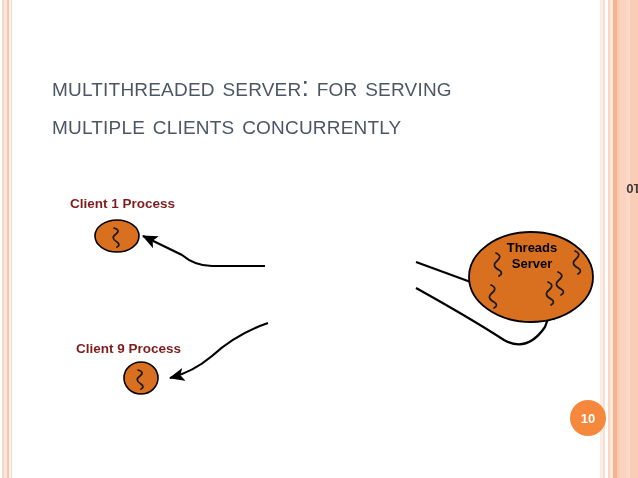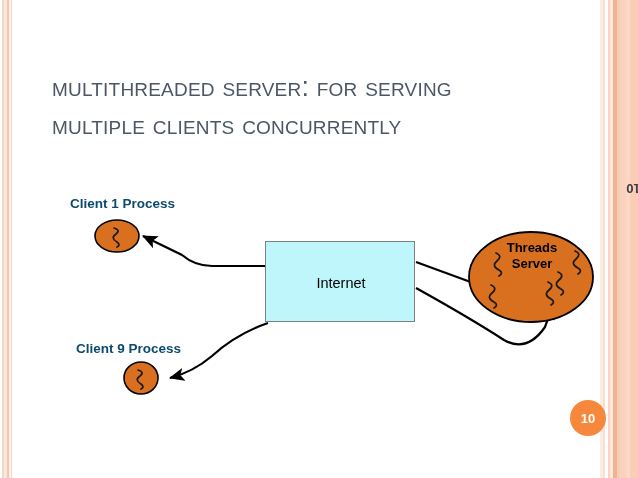--- a/index.html
+++ b/index.html
@@ -78,21 +78,21 @@
     font-size: 13px;
     font-weight: 600;
     display: flex;
     align-items: center;
     justify-content: center;
   }
 
   
   .diagram-label {
     position: absolute;
-    color: #0c4a6e;
+    color: #7f1d1d;
     font-size: 13.5px;
     font-weight: bold;
     white-space: nowrap;
   }
   #label-client1 { left: 70px; top: 196px; }
   #label-client2 { left: 76px; top: 341px; }
   #label-server  { left: 469px; top: 195px; }
 
   
   #internet-box {
@@ -197,22 +197,19 @@
 
     <ellipse cx="531" cy="277" rx="62" ry="45" fill="#d9701f" stroke="#000000" stroke-width="1.8"></ellipse>
 
     <path d="M496,253 q7,3 1,8 q-6,5 2,9 q5,3 0,6" fill="none" stroke="#1a1a1a" stroke-width="1.7" stroke-linecap="round"></path>
     <path d="M575,251 q7,3 1,8 q-6,5 2,9 q5,3 0,6" fill="none" stroke="#1a1a1a" stroke-width="1.7" stroke-linecap="round"></path>
     <path d="M491,285 q7,3 1,8 q-6,5 2,9 q5,3 0,6" fill="none" stroke="#1a1a1a" stroke-width="1.7" stroke-linecap="round"></path>
     <path d="M548,282 q7,3 1,8 q-6,5 2,9 q5,3 0,6" fill="none" stroke="#1a1a1a" stroke-width="1.7" stroke-linecap="round"></path>
     <path d="M558,272 q7,3 1,8 q-6,5 2,9 q5,3 0,6" fill="none" stroke="#1a1a1a" stroke-width="1.7" stroke-linecap="round"></path>
   </svg>
 
-  <div id="internet-box">
-    <div id="internet-label">Internet</div>
-  </div>
 
   <div id="server-text">
     <div>Threads</div>
     <div>Server</div>
   </div>
 
 </div>
 
 </body></html>

